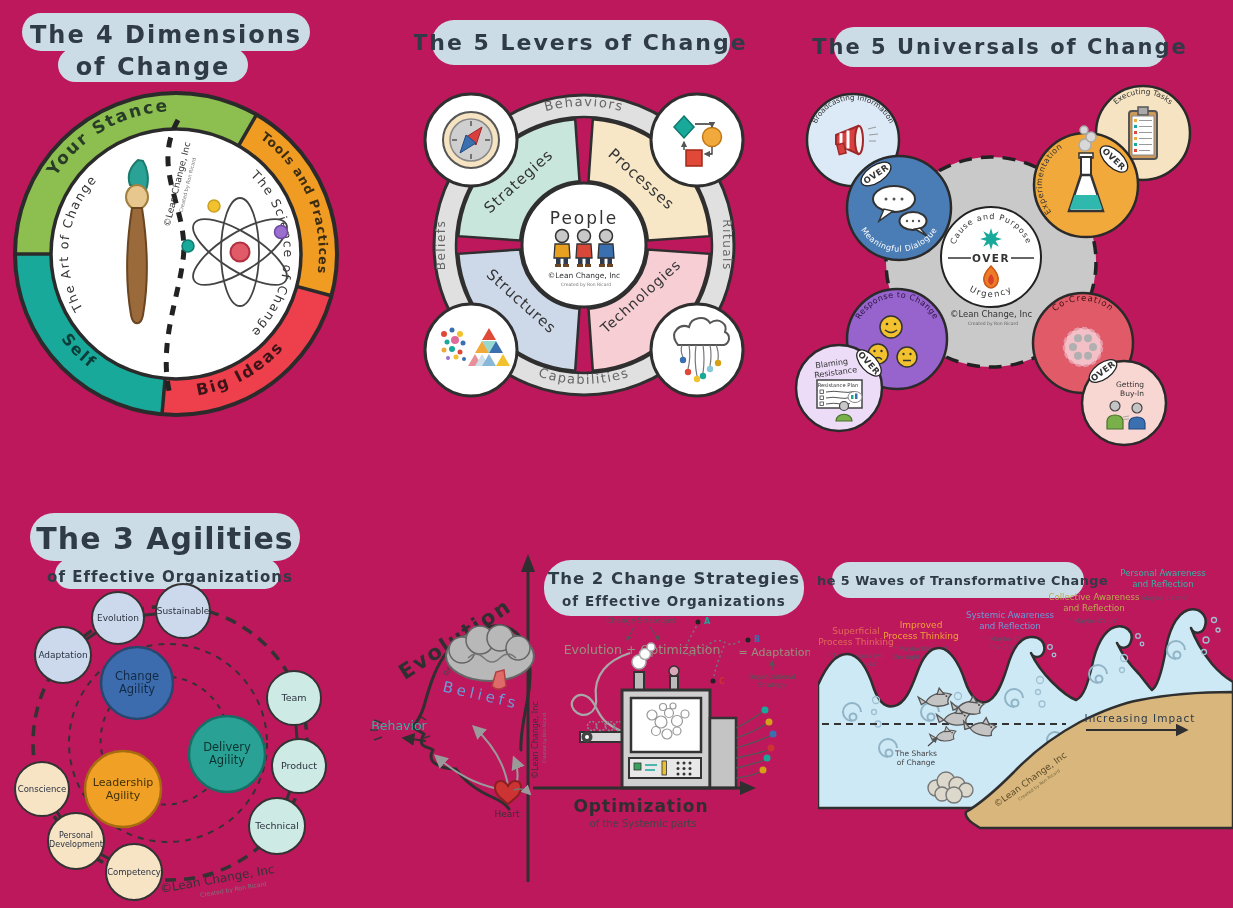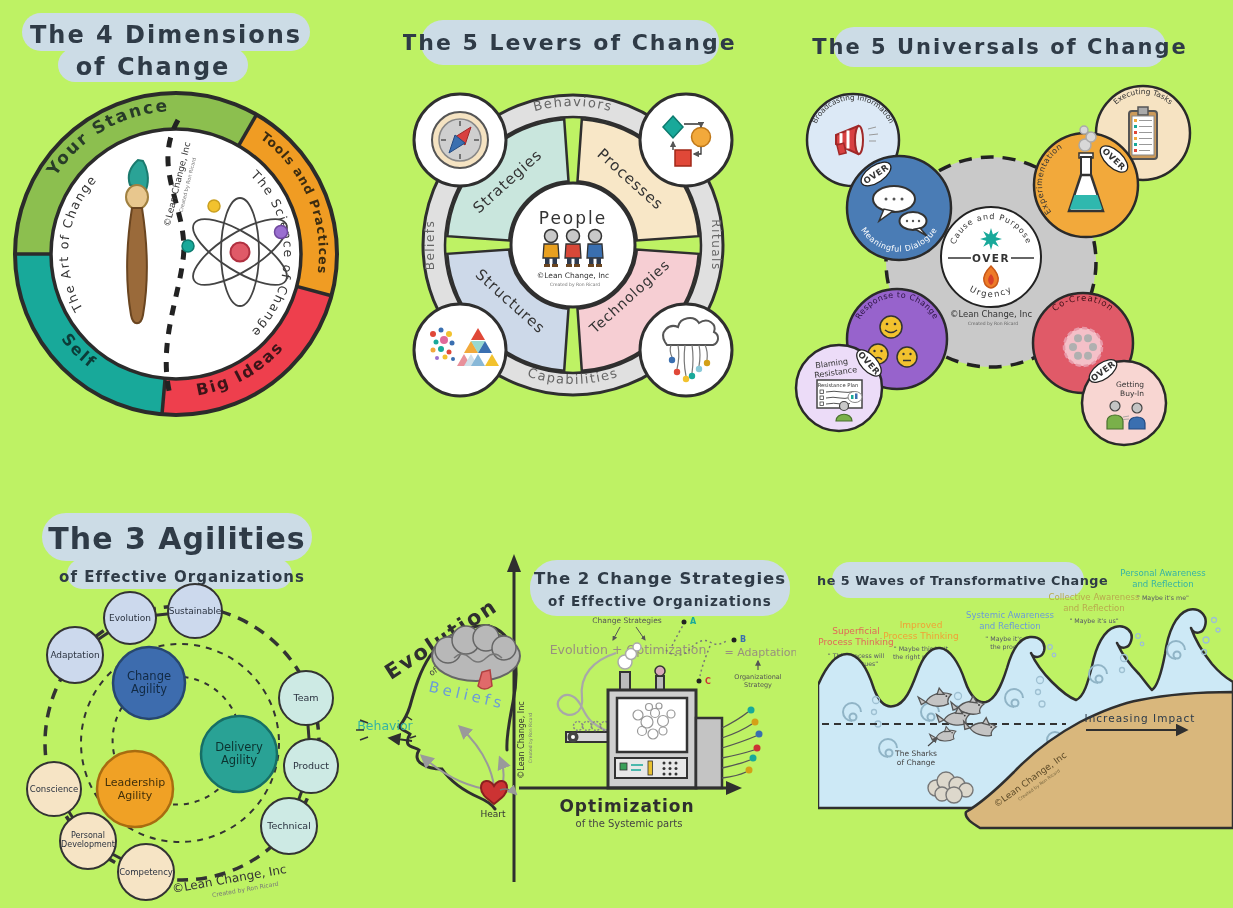--- a/index.html
+++ b/index.html
@@ -1,16 +1,16 @@
 <!DOCTYPE html>
 <html><head>
 <meta charset="utf-8">
 <style>
   html,body{margin:0;padding:0;background:#fff;}
-  #stage{position:relative;width:1233px;height:908px;background:#bef264;overflow:hidden;
+  #stage{position:relative;width:1233px;height:908px;background:#be185d;overflow:hidden;
          font-family:"DejaVu Sans",sans-serif;}
   .panel{position:absolute;}
   svg{display:block;}
   svg text{font-family:"DejaVu Sans",sans-serif;}
   .title-blob{fill:#ccdce6;}
   .big-title{fill:#2f3b47;font-weight:bold;}
 </style>
 </head>
 <body>
 
@@ -79,21 +79,21 @@
     <circle cx="281" cy="232" r="6.5" fill="#9a6fd0" stroke="#70489e" stroke-width="1.5"></circle>
     <circle cx="188" cy="246" r="6" fill="#18a99a" stroke="#0d7a6e" stroke-width="1.5"></circle>
   </g>
   <g transform="rotate(-76 180 185)">
     <text x="180" y="185" font-size="9" fill="#333" text-anchor="middle">©Lean Change, Inc</text>
     <text x="182" y="194" font-size="5" fill="#777" text-anchor="middle">Created by Ron Ricard</text>
   </g>
 </svg>
 </div>
 
-<div class="panel" style="left:403px;top:0">
+<div class="panel" style="left:414px;top:0">
 <svg width="340" height="450" viewBox="0 0 340 450">
   <g>
     <rect class="title-blob" x="18" y="20" width="298" height="45" rx="22"></rect>
     <text class="big-title" x="166" y="50" font-size="22" letter-spacing="2" text-anchor="middle">The 5 Levers of Change</text>
   </g>
   <g>
     <circle cx="170" cy="245" r="139" fill="none" stroke="#e0e0e0" stroke-width="22"></circle>
     <circle cx="170" cy="245" r="150" fill="none" stroke="#2f2f2f" stroke-width="3"></circle>
     <circle cx="170" cy="245" r="128" fill="none" stroke="#2f2f2f" stroke-width="2.5"></circle>
     <path d="M44.3,236.2 A126,126 0 0 1 161.2,119.3 L165.5,181.2 A64,64 0 0 0 106.2,240.5 Z" fill="#c9e6dd" stroke="#2f2f2f" stroke-width="2.5"></path>
@@ -380,21 +380,21 @@
       <path d="M343,404 L343,398 C343,390 359,390 359,398 L359,404 Z" fill="#3a6fb0" stroke="#234a80" stroke-width="1.2"></path>
       <line x1="337" y1="392" x2="343" y2="391" stroke="#999" stroke-width="0.8"></line>
       <line x1="337" y1="394.5" x2="343" y2="394" stroke="#999" stroke-width="0.8"></line>
     </g>
     <ellipse cx="317" cy="346" rx="16" ry="8" fill="#fff" stroke="#222" stroke-width="1.3" transform="rotate(-36 317 346)"></ellipse>
     <text x="317" y="349" font-size="8.5" font-weight="bold" fill="#333" letter-spacing="0.5" text-anchor="middle" transform="rotate(-36 317 346)">OVER</text>
   </g>
 </svg>
 </div>
 
-<div class="panel" style="left:12px;top:505px">
+<div class="panel" style="left:0;top:505px">
 <svg width="350" height="403" viewBox="0 0 350 403">
   <g>
     <rect class="title-blob" x="30" y="8" width="270" height="48" rx="24"></rect>
     <rect class="title-blob" x="55" y="54" width="225" height="30" rx="15"></rect>
     <text class="big-title" x="165" y="44" font-size="30" letter-spacing="1" text-anchor="middle">The 3 Agilities</text>
     <text class="big-title" x="170" y="77" font-size="15" letter-spacing="1" text-anchor="middle">of Effective Organizations</text>
   </g>
   <g fill="none" stroke="#333">
     <circle cx="170" cy="238" r="137" stroke-width="3.5" stroke-dasharray="11,8"></circle>
     <circle cx="168" cy="238" r="99" stroke-width="2" stroke-dasharray="6,6"></circle>
@@ -438,21 +438,21 @@
     <circle cx="134" cy="367" r="28" fill="#f6e4c5" stroke="#333" stroke-width="2"></circle>
     <text x="134" y="370" font-size="8.5" fill="#2b3340" text-anchor="middle">Competency</text>
   </g>
   <g transform="rotate(-10 218 378)">
     <text x="218" y="378" font-size="12" fill="#333" text-anchor="middle">©Lean Change, Inc</text>
     <text x="232" y="389" font-size="6" fill="#777" text-anchor="middle">Created by Ron Ricard</text>
   </g>
 </svg>
 </div>
 
-<div class="panel" style="left:354px;top:550px">
+<div class="panel" style="left:368px;top:550px">
 <svg width="442" height="358" viewBox="0 0 442 358">
   <g>
     <rect class="title-blob" x="176" y="10" width="260" height="56" rx="27"></rect>
     <text class="big-title" x="306" y="34" font-size="16.5" letter-spacing="1" text-anchor="middle">The 2 Change Strategies</text>
     <text class="big-title" x="306" y="56" font-size="13.5" letter-spacing="1" text-anchor="middle">of Effective Organizations</text>
   </g>
   <g>
     <line x1="160" y1="332" x2="160" y2="16" stroke="#2f2f2f" stroke-width="3"></line>
     <polygon points="153,22 160,4 167,22" fill="#2f2f2f"></polygon>
   </g>

